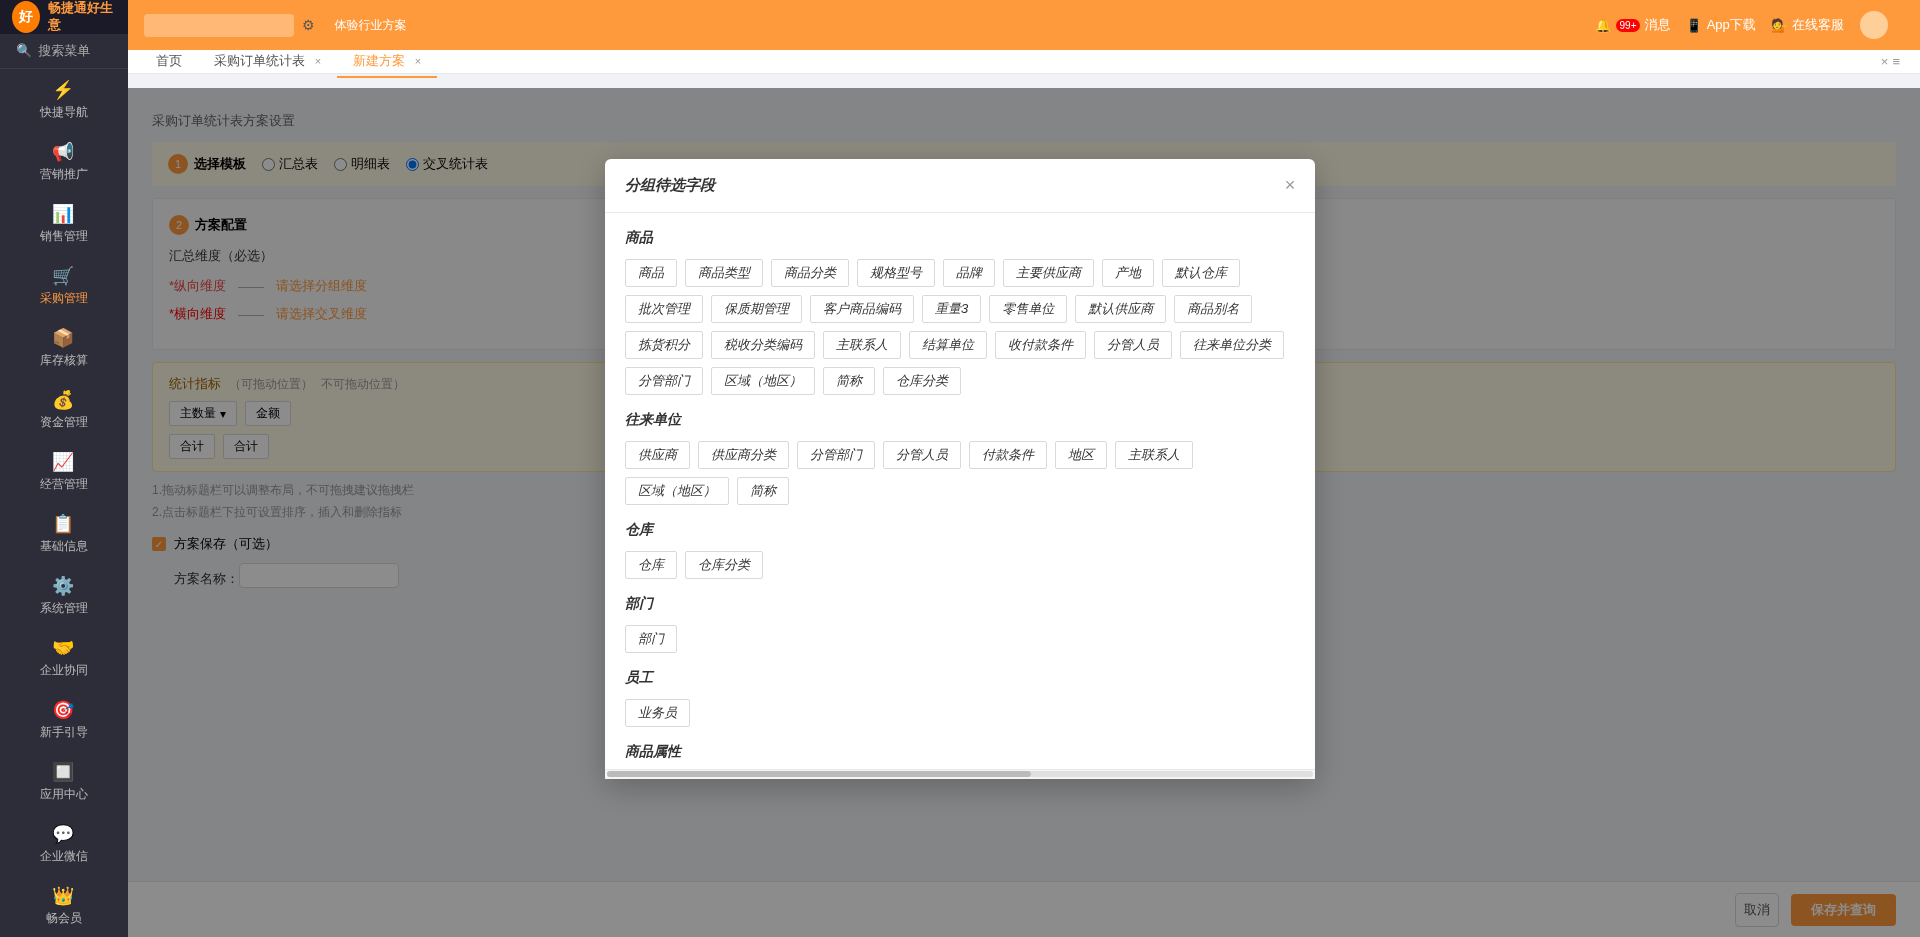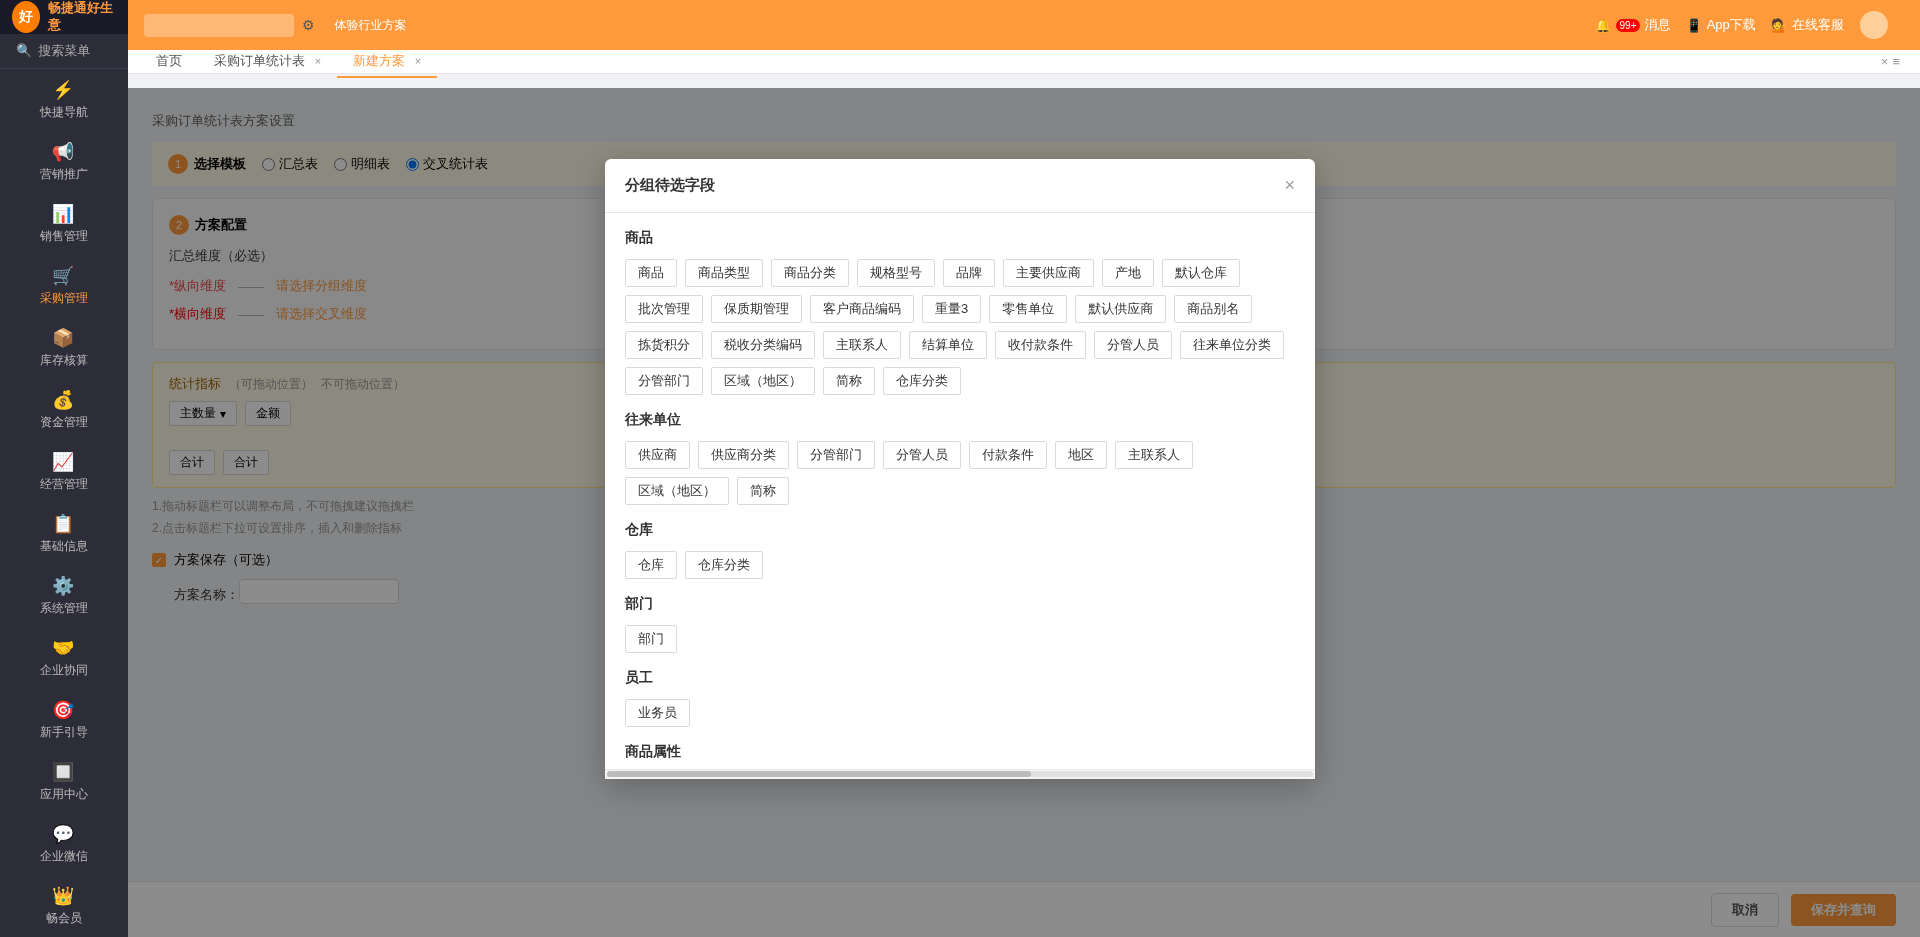--- a/index.html
+++ b/index.html
@@ -57,21 +57,21 @@
       position: fixed; left: 128px; top: 88px; right: 0; bottom: 0; padding: 12px; overflow: hidden;
     }
 
     
     .modal-overlay {
       position: fixed; left: 128px; top: 88px; right: 0; bottom: 0; background: rgba(0,0,0,0.45); z-index: 100;
     }
 
     
     .modal {
-      position: fixed; left: 50%; top: 50%; transform: translate(-50%, -50%); width: 710px; max-height: 620px; background: white; border-radius: 6px; z-index: 200; display: flex; flex-direction: column; box-shadow: 0 8px 32px rgba(0,0,0,0.25);
+      position: fixed; left: 50%; top: 50%; transform: translate(-50%, -50%); width: 710px; max-height: 620px; background: white; border-radius: 6px; z-index: 200; display: flex; flex-direction: column; box-shadow: 0 8px 32px rgba(0,0,0,0.25); font-style: italic;
     }
     .modal-header {
       padding: 16px 20px; border-bottom: 1px solid #e8e8e8; display: flex; align-items: center; justify-content: space-between; flex-shrink: 0;
     }
     .modal-title { font-size: 15px; font-weight: bold; color: #333; }
     .modal-close { color: #999; cursor: pointer; font-size: 18px; }
 
     .modal-body {
       flex: 1; overflow-y: auto; overflow-x: hidden; padding: 16px 20px;
     }
@@ -121,21 +121,21 @@
     .hint-text { font-size: 12px; color: #999; margin-top: 8px; line-height: 1.8; }
 
     .save-option { display: flex; align-items: center; gap: 8px; font-size: 13px; margin-bottom: 10px; }
     .checkbox { width: 14px; height: 14px; background: #ff9a3c; border-radius: 2px; display: flex; align-items: center; justify-content: center; color: white; font-size: 10px; cursor: pointer; }
     .save-name-input { border: 1px solid #d9d9d9; padding: 4px 8px; border-radius: 4px; font-size: 13px; width: 160px; }
 
     
     .page-footer {
       position: fixed; bottom: 0; left: 128px; right: 0; height: 56px; background: white; border-top: 1px solid #e8e8e8; display: flex; align-items: center; justify-content: flex-end; padding: 0 24px; gap: 12px; z-index: 9;
     }
-    .btn-cancel { padding: 7px 20px; border: 1px solid #d9d9d9; background: white; border-radius: 4px; font-size: 13px; color: #555; cursor: pointer; font-weight: bold; }
+    .btn-cancel { padding: 7px 8px; border: 1px solid #d9d9d9; background: white; border-radius: 4px; font-size: 13px; color: #555; cursor: pointer; }
     .btn-primary { padding: 7px 20px; border: none; background: #ff9a3c; border-radius: 4px; font-size: 13px; color: white; cursor: pointer; font-weight: bold; }
 
     .settings-icon { font-size: 14px; color: #555; cursor: pointer; }
     .experience-btn { background: #ff9a3c; color: white; border: none; padding: 5px 12px; border-radius: 4px; font-size: 12px; cursor: pointer; }
 
     .tab-x { margin-left: auto; display: flex; align-items: center; gap: 4px; color: #999; font-size: 13px; cursor: pointer; padding: 0 8px; }
   </style>
 </head>
 <body>
 
@@ -304,21 +304,21 @@
       </div>
       <div class="indicator-row">
         <div class="indicator-tag">
           <span>主数量</span>
           <span>▾</span>
         </div>
         <div class="indicator-tag">
           <span>金额</span>
         </div>
       </div>
-      <div style="margin-top:24px;display:flex;gap:8px">
+      <div style="margin-top:8px;display:flex;gap:8px">
         <div class="indicator-tag">
           <span>合计</span>
         </div>
         <div class="indicator-tag">
           <span>合计</span>
         </div>
       </div>
     </div>
 
     <div class="hint-text">

